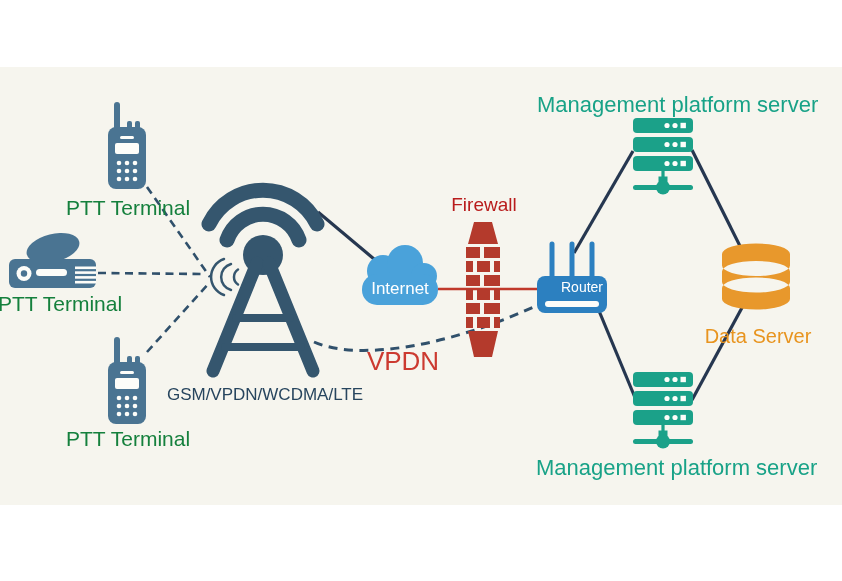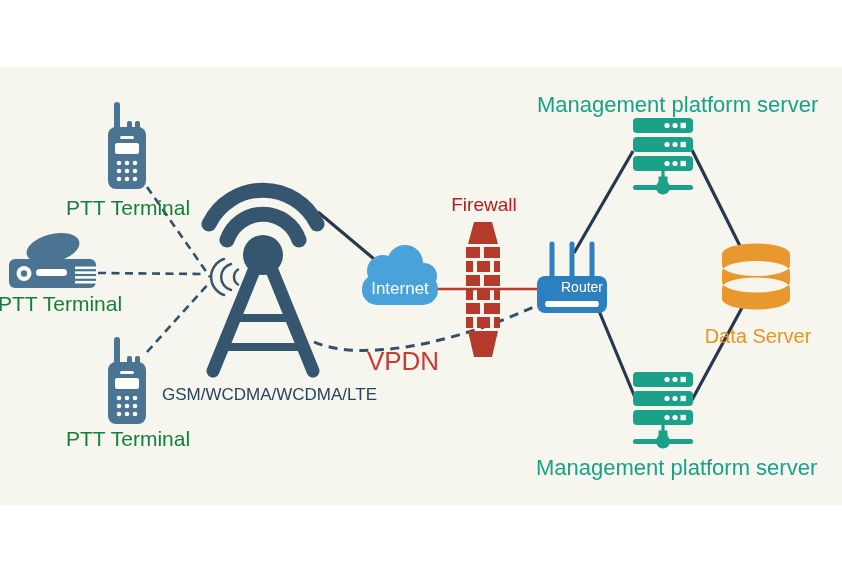--- a/index.html
+++ b/index.html
@@ -159,21 +159,21 @@
       <path d="M722 282 A34 10.5 0 0 0 790 282 L790 288 A34 10.5 0 0 0 722 288 Z" fill="#f6f5ee"></path>
     </g>
   </svg>
 
   <div class="lbl lbl-slate" style="left:66px;top:196px;width:124px;">PTT Terminal</div>
 
   <div class="lbl lbl-slate" style="left:-2px;top:292px;width:112px;">PTT Terminal</div>
 
   <div class="lbl lbl-slate" style="left:66px;top:427px;width:124px;">PTT Terminal</div>
 
-  <div class="lbl lbl-navy" style="left:162px;top:385px;width:206px;">GSM/WCDMA/WCDMA/LTE</div>
+  <div class="lbl lbl-navy" style="left:162px;top:385px;width:206px;">GSM/VPDN/WCDMA/LTE</div>
 
   <div class="lbl lbl-white" style="left:362px;top:279px;width:76px;font-size:17px;">Internet</div>
 
   <div class="lbl lbl-red" style="left:444px;top:194px;width:80px;">Firewall</div>
 
   <div class="lbl lbl-vpdn" style="left:366px;top:347px;width:74px;">VPDN</div>
 
   <div class="lbl lbl-white" style="left:547px;top:279px;width:70px;font-size:14px;">Router</div>
 
   <div class="lbl lbl-green" style="left:537px;top:92px;width:254px;">Management platform server</div>

